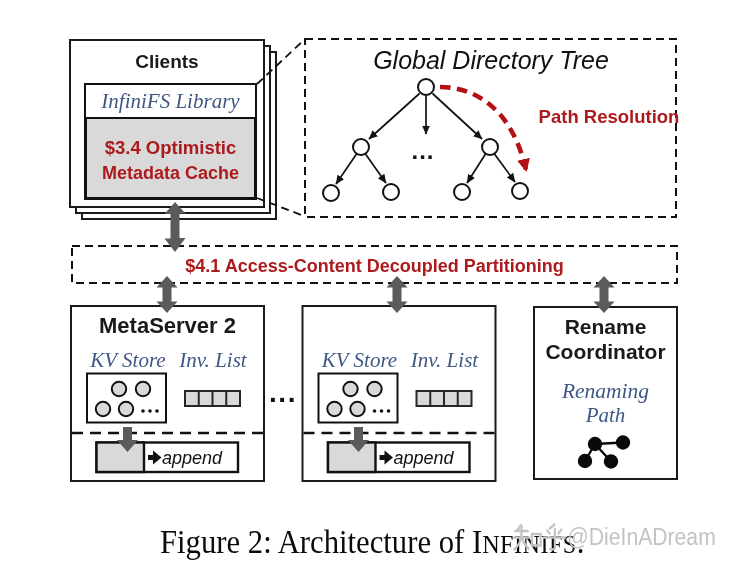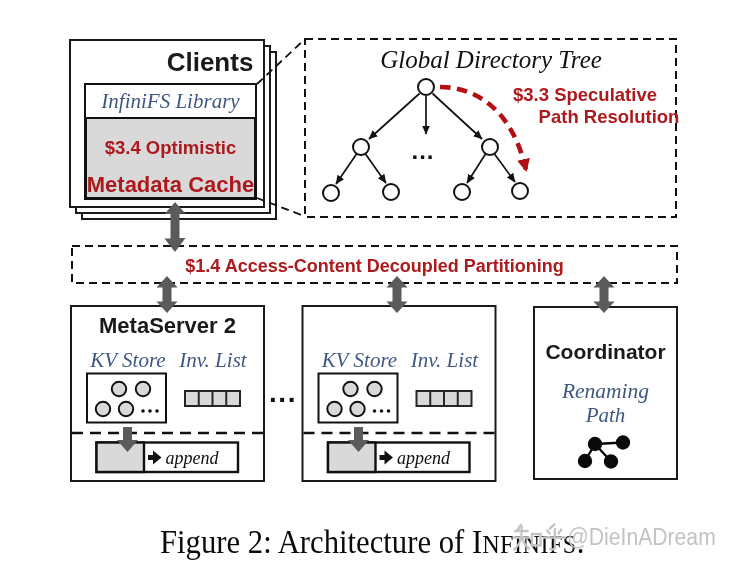--- a/index.html
+++ b/index.html
@@ -15,21 +15,21 @@
   #canvas{
     position:relative;width:732px;height:566px;background:#ffffff;overflow:hidden;
     font-family:"Liberation Sans",sans-serif;
   }
   #gfx{position:absolute;left:0;top:0;z-index:1;}
   .txt{position:absolute;z-index:2;white-space:nowrap;}
   .ctr{transform:translate(-50%,-50%);}
   .bold-sans{font-family:"Liberation Sans",sans-serif;font-weight:bold;color:var(--ink);}
   .red{color:var(--dark-red);}
   .blue-it{font-family:"Liberation Serif",serif;font-style:italic;color:var(--blue);}
-  .black-it{font-family:Liberation Serif, serif;font-style:italic;color:#111;}
+  .black-it{font-family:Liberation Sans, sans-serif;font-style:italic;color:#111;}
   .serif{font-family:"Liberation Serif",serif;color:#111;}
   .dots{font-family:"Liberation Sans",sans-serif;font-weight:bold;color:#111;}
   #caption{left:160px;top:524px;font-size:33px;color:#0b0b0b;transform:scaleX(0.93);transform-origin:0 0;}
   #caption .smallcaps-rest{font-size:26px;letter-spacing:0.5px;}
   #watermark{left:513px;top:522px;z-index:3;color:var(--wm-gray);font-size:23px;display:flex;align-items:center;transform:scaleX(0.92);transform-origin:0 50%;}
   #watermark svg{display:block;margin-right:1px;}
 </style>
 </head>
 <body>
 
@@ -153,43 +153,43 @@
     </g>
 
     <g fill="#5B5B5B">
       <path d="M175 202 l10.5 11.5 h-6 v24.5 h6 L175 252 l-10.5 -13.5 h6 v-24.5 h-6 Z"></path>
       <path d="M167 276 l10.5 11.5 h-6 v14 h6 L167 313 l-10.5 -11.5 h6 v-14 h-6 Z"></path>
       <path d="M397 276 l10.5 11.5 h-6 v14 h6 L397 313 l-10.5 -11.5 h6 v-14 h-6 Z"></path>
       <path d="M604 276 l10.5 11.5 h-6 v14 h6 L604 313 l-10.5 -11.5 h6 v-14 h-6 Z"></path>
     </g>
   </svg>
 
-  <div class="txt ctr bold-sans" style="left:167px;top:62px;font-size:26px;margin-left:43px;">Clients</div>
+  <div class="txt ctr bold-sans" style="left:167px;top:62px;font-size:19px;">Clients</div>
   <div class="txt ctr blue-it" style="left:170.5px;top:101px;font-size:21px;font-family:Liberation Serif, serif;">InfiniFS Library</div>
   <div class="txt ctr bold-sans red" style="left:170.5px;top:148px;font-size:18.5px;text-align:center;">$3.4 Optimistic</div>
-  <div class="txt ctr bold-sans red" style="left:170.5px;top:172.5px;font-size:22px;margin-top:12px;">Metadata Cache</div>
+  <div class="txt ctr bold-sans red" style="left:170.5px;top:172.5px;font-size:18px;">Metadata Cache</div>
 
   <div class="txt ctr black-it" style="left:491px;top:60px;font-size:25px;">Global Directory Tree</div>
   <div class="txt ctr dots" style="left:423px;top:151px;font-size:24px;letter-spacing:1px;">...</div>
-  <div class="txt ctr bold-sans red" style="left:585px;top:95px;font-size:18.5px;">$3.3 Speculative</div>
   <div class="txt ctr bold-sans red" style="left:585px;top:117px;font-size:18.5px;margin-left:24px;">Path Resolution</div>
 
-  <div class="txt ctr bold-sans red" style="left:374.5px;top:265.5px;font-size:18px;">$1.4 Access-Content Decoupled Partitioning</div>
+  <div class="txt ctr bold-sans red" style="left:374.5px;top:265.5px;font-size:18px;">$4.1 Access-Content Decoupled Partitioning</div>
 
   <div class="txt ctr bold-sans" style="left:167.5px;top:325.5px;font-size:22px;">MetaServer 2</div>
   <div class="txt ctr blue-it" style="left:128px;top:359.5px;font-size:21px;">KV Store</div>
   <div class="txt ctr blue-it" style="left:213px;top:359.5px;font-size:21px;">Inv. List</div>
   <div class="txt ctr black-it" style="left:192px;top:457.5px;font-size:18px;">append</div>
 
   <div class="txt ctr dots" style="left:283px;top:393px;font-size:28px;letter-spacing:1.5px;">...</div>
 
   <div class="txt ctr blue-it" style="left:359.5px;top:359.5px;font-size:21px;">KV Store</div>
   <div class="txt ctr blue-it" style="left:444.5px;top:359.5px;font-size:21px;">Inv. List</div>
   <div class="txt ctr black-it" style="left:423.5px;top:457.5px;font-size:18px;">append</div>
 
+  <div class="txt ctr bold-sans" style="left:605.5px;top:327px;font-size:21px;">Rename</div>
   <div class="txt ctr bold-sans" style="left:605.5px;top:351.5px;font-size:21px;">Coordinator</div>
   <div class="txt ctr blue-it" style="left:605.5px;top:391px;font-size:21.5px;">Renaming</div>
   <div class="txt ctr blue-it" style="left:605.5px;top:414.5px;font-size:21px;">Path</div>
 
   <div id="caption" class="txt serif"><span>Figure 2: Architecture of </span><span>I</span><span class="smallcaps-rest">NFINIFS</span><span>.</span></div>
 
   <div id="watermark" class="txt" title="知乎@DieInADream">
     <svg width="58" height="30" viewBox="0 0 58 30">
       <g stroke="#C3C3C3" stroke-width="2.4" fill="none" stroke-linecap="round">
         <path d="M8.5 3 L5 8"></path>

